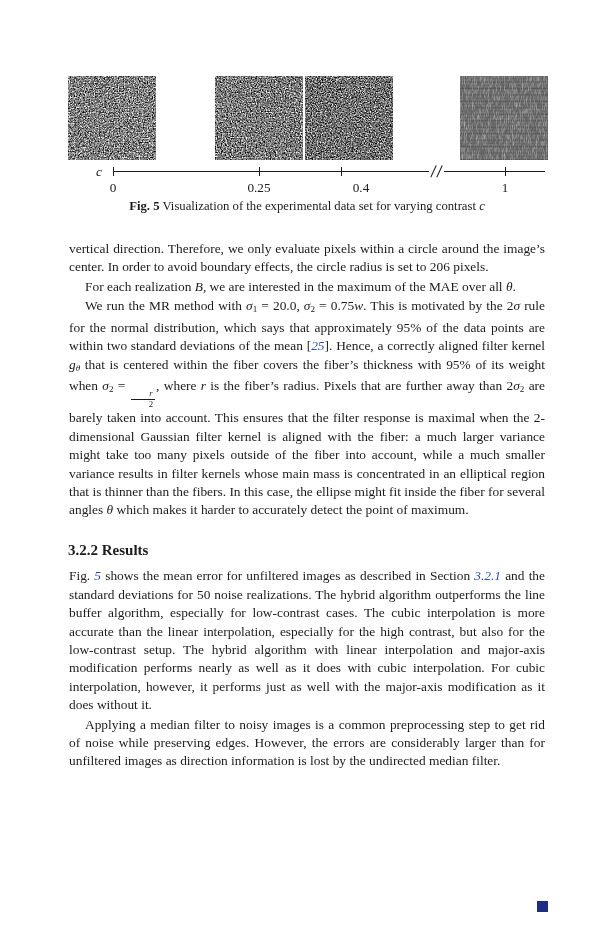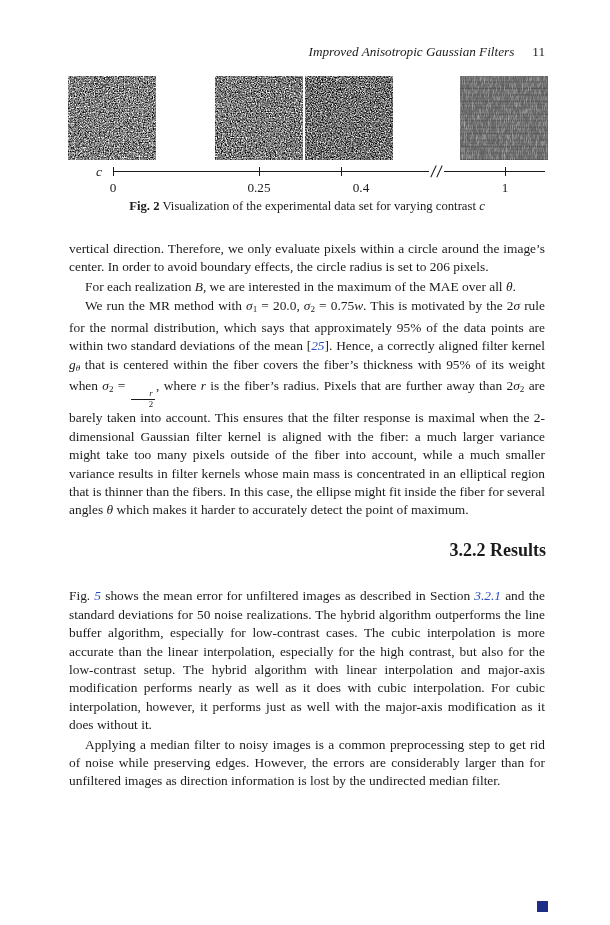--- a/index.html
+++ b/index.html
@@ -47,22 +47,22 @@
 
   
   .body-col {
     position:absolute; left:68px; top:239px; width:478px;
     font-size:13.4px; line-height:18.4px; text-align:justify;
     hyphens:auto; -webkit-hyphens:auto;
   }
   .para { margin:1px; }
   .para.ind { text-indent:16px; }
   .sec {
-    font-size:18px; font-weight:bold; margin:21px 0 28px 0;
-    text-align:right; text-indent:0;
+    font-size:15px; font-weight:bold; margin:21px 0 8px 0;
+    text-align:left; text-indent:0;
   }
 
   
   .i { font-style:italic; }
   .b { font-weight:bold; }
   .sub { font-size:0.68em; vertical-align:-0.25em; }
   .isub { font-size:0.68em; vertical-align:-0.25em; font-style:italic; }
   .link { color:var(--color-link, #2b4fc1);font-style:italic; }
   .frac {
     display:inline-flex; flex-direction:column; align-items:center;
@@ -75,24 +75,20 @@
   .corner-mark {
     position:absolute; left:537px; top:901px; width:11px; height:11px;
     background:var(--color-marker, #1d2c84);
   }
 </style>
 </head>
 <body>
 
 <div class="page">
 
-  <div class="running-head">
-    <span class="rh-title">Improved Anisotropic Gaussian Filters</span>
-    <span class="rh-page">11</span>
-  </div>
 
   <svg class="patch p1" width="88" height="84">
     <filter id="nz1" x="0" y="0" width="100%" height="100%" color-interpolation-filters="sRGB">
       <feTurbulence type="fractalNoise" baseFrequency="0.8" numOctaves="2" seed="11" stitchTiles="stitch"></feTurbulence>
       <feColorMatrix type="saturate" values="0"></feColorMatrix>
       <feComponentTransfer>
         <feFuncR type="linear" slope="2.4" intercept="-0.7"></feFuncR>
         <feFuncG type="linear" slope="2.4" intercept="-0.7"></feFuncG>
         <feFuncB type="linear" slope="2.4" intercept="-0.7"></feFuncB>
         <feFuncA type="linear" slope="0" intercept="1"></feFuncA>
@@ -150,21 +146,21 @@
   <div class="tick t2"></div>
   <div class="tick t3"></div>
   <div class="axis-break-mask"></div>
   <div class="axis-break-slash s1"></div>
   <div class="axis-break-slash s2"></div>
   <span class="tick-label l0">0</span>
   <span class="tick-label l1">0.25</span>
   <span class="tick-label l2">0.4</span>
   <span class="tick-label l3">1</span>
 
-  <div class="caption"><span class="b">Fig. 2</span><span> Visualization of the experimental data set for varying contrast </span><span class="i">c</span></div>
+  <div class="caption"><span class="b">Fig. 5</span><span> Visualization of the experimental data set for varying contrast </span><span class="i">c</span></div>
 
   <main class="body-col">
     <p class="para"><span>vertical direction. Therefore, we only evaluate pixels within a circle around the image’s center. In order to avoid boundary effects, the circle radius is set to 206 pixels.</span></p>
     <p class="para ind"><span>For each realization </span><span class="i">B</span><span>, we are interested in the maximum of the MAE over all </span><span class="i">θ</span><span>.</span></p>
     <p class="para ind"><span>We run the MR method with </span><span class="i">σ</span><span class="sub">1</span><span> = 20.0, </span><span class="i">σ</span><span class="sub">2</span><span> = 0.75</span><span class="i">w</span><span>. This is motivated by the 2</span><span class="i">σ</span><span> rule for the normal distribution, which says that approximately 95% of the data points are within two standard deviations of the mean [</span><span class="link">25</span><span>]. Hence, a correctly aligned filter kernel </span><span class="i">g</span><span class="isub">θ</span><span> that is centered within the fiber covers the fiber’s thickness with 95% of its weight when </span><span class="i">σ</span><span class="sub">2</span><span> = </span><span class="frac">
           <span class="fnum">r</span>
           <span class="fden">2</span>
         </span><span>, where </span><span class="i">r</span><span> is the fiber’s radius. Pixels that are further away than 2</span><span class="i">σ</span><span class="sub">2</span><span> are barely taken into account. This ensures that the filter response is maximal when the 2-dimensional Gaussian filter kernel is aligned with the fiber: a much larger variance might take too many pixels outside of the fiber into account, while a much smaller variance results in filter kernels whose main mass is concentrated in an elliptical region that is thinner than the fibers. In this case, the ellipse might fit inside the fiber for several angles </span><span class="i">θ</span><span> which makes it harder to accurately detect the point of maximum.</span></p>
     <h3 class="sec">3.2.2 Results</h3>
     <p class="para"><span>Fig. </span><span class="link">5</span><span> shows the mean error for unfiltered images as described in Section </span><span class="link">3.2.1</span><span> and the standard deviations for 50 noise realizations. The hybrid algorithm outperforms the line buffer algorithm, especially for low-contrast cases. The cubic interpolation is more accurate than the linear interpolation, especially for the high contrast, but also for the low-contrast setup. The hybrid algorithm with linear interpolation and major-axis modification performs nearly as well as it does with cubic interpolation. For cubic interpolation, however, it performs just as well with the major-axis modification as it does without it.</span></p>

